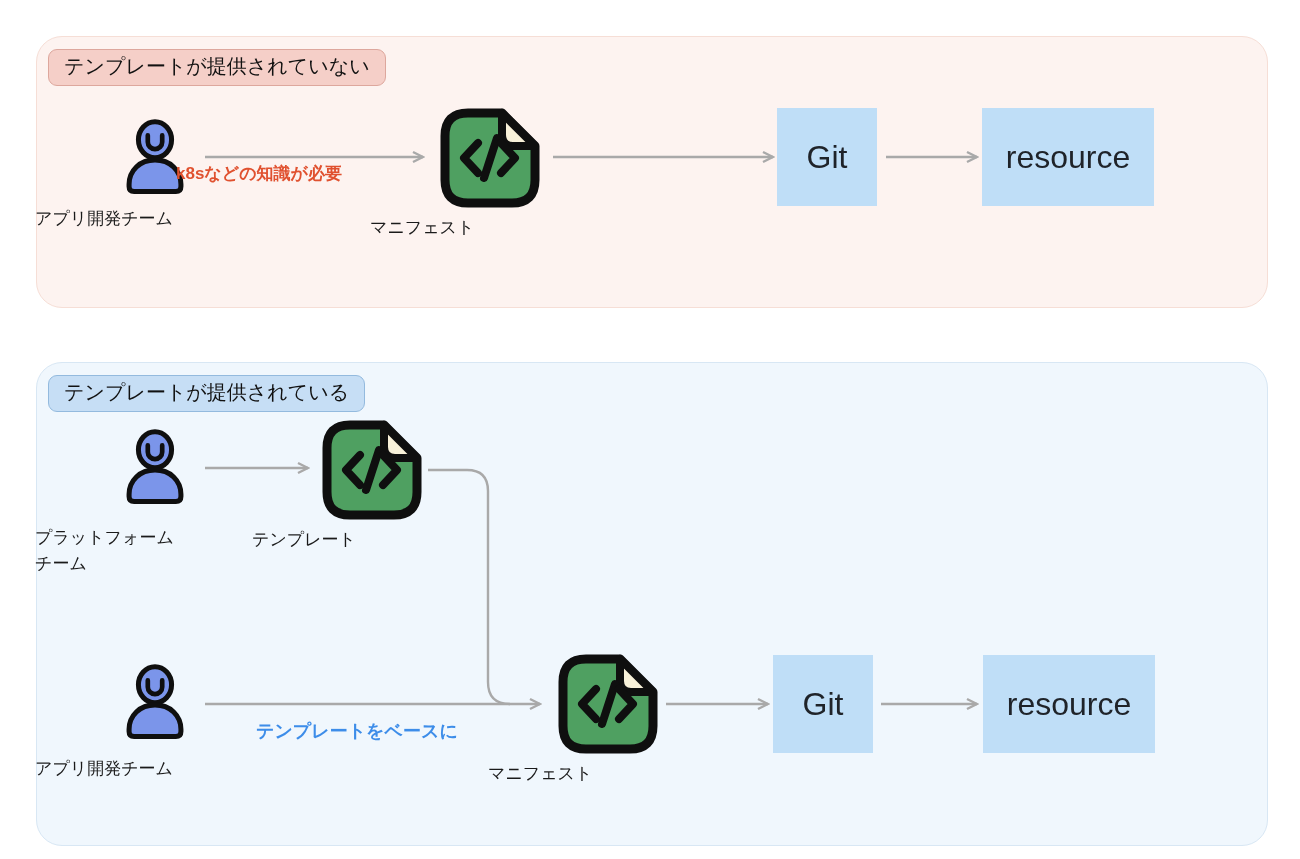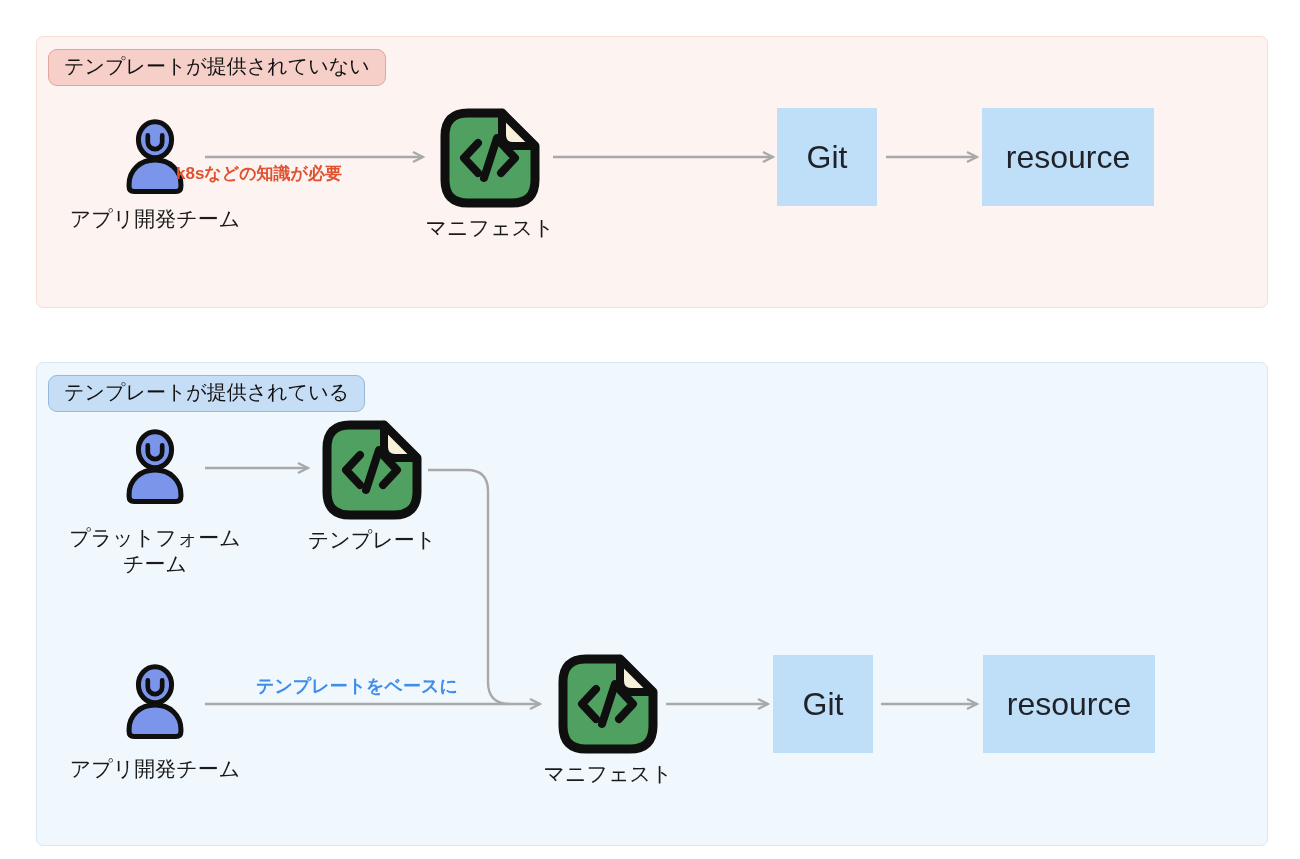--- a/index.html
+++ b/index.html
@@ -2,33 +2,33 @@
 <html style="--page-bg: #ffffff; --panel1-bg: #fdf3f0; --panel1-border: #f6ded6; --badge1-bg: #f5cfc8; --badge1-border: #dda79d; --panel2-bg: #f0f7fd; --panel2-border: #d8e7f4; --badge2-bg: #c6def5; --badge2-border: #93bade; --person-fill: #7b95ea; --icon-stroke: #0f0f0f; --doc-fill: #4fa061; --doc-fold: #f8f1d9; --node-box-bg: #bfdef7; --node-text: #1f2329; --arrow: #a9a9a9; --label: #1a1a1a; --warn-text: #e0512f; --info-text: #3d8de9;"><head>
 <meta charset="utf-8">
 <style>
   html,body{margin:0;padding:0;background:#fff;}
   .stage{
     position:relative;width:1300px;height:859px;overflow:hidden;
     background:var(--page-bg,#fff);
     font-family:"Liberation Sans","DejaVu Sans",sans-serif;
     color:var(--label,#1a1a1a);
   }
-  .panel{position:absolute;left:36px;width:1230px;border-radius:7px;border:1.5px solid;}
+  .panel{position:absolute;left:36px;width:1230px;border-radius:26px;border:1.5px solid;}
   .panel.p1{top:36px;height:270px;background:var(--panel1-bg);border-color:var(--panel1-border);}
   .panel.p2{top:342px;height:482px;background:var(--panel2-bg);border-color:var(--panel2-border);margin-top:20px;}
   .badge{
     position:absolute;left:11px;top:12px;display:inline-block;
     padding:3px 15px 5px 15px;font-size:20px;border-radius:9px;border:1.5px solid;
     color:#111;white-space:nowrap;
   }
   .badge.b1{background:var(--badge1-bg);border-color:var(--badge1-border);}
   .badge.b2{background:var(--badge2-bg);border-color:var(--badge2-border);}
   .abs{position:absolute;}
   .label{
-    position:absolute;width:240px;text-align:center;font-size:21px;
+    position:absolute;width:240px;font-size:17px;
     color:var(--label,#1a1a1a);line-height:26px;white-space:nowrap;
   }
   .node{
     position:absolute;background:var(--node-box-bg);border-radius:0;
     display:flex;align-items:center;justify-content:center;
     font-size:32px;color:var(--node-text);
   }
   .annot{position:absolute;width:240px;text-align:left;font-weight:bold;}
   .annot.red{color:var(--warn-text);font-size:17px;}
   .annot.blue{color:var(--info-text);font-size:18px;line-height:28px;}
@@ -112,21 +112,21 @@
   </svg>
   <div class="label" style="left:252px;top:527px;">テンプレート</div>
 
   <svg class="abs" style="left:119px;top:664px;" width="72" height="76" viewBox="0 0 100 104">
     <ellipse class="person-fill" cx="50" cy="28" rx="23" ry="25" stroke-width="7"></ellipse>
     <path class="person-stroke" d="M40 22 L40 31 A10 10 0 0 0 60 31 L60 22" stroke-width="6.5" stroke-linecap="round"></path>
     <path class="person-fill" d="M50 56 C29 56 14 71 14 90 L14 93 Q14 100 21 100 L79 100 Q86 100 86 93 L86 90 C86 71 71 56 50 56 Z" stroke-width="7" stroke-linejoin="round"></path>
   </svg>
   <div class="label" style="left:35px;top:756px;">アプリ開発チーム</div>
 
-  <div class="annot blue" style="left:256px;top:672px;">
+  <div class="annot blue" style="left:256px;top:717px;">
     <div>テンプレートをベースに</div>
   </div>
 
   <svg class="abs" style="left:558px;top:654px;" width="100" height="100" viewBox="0 0 100 100">
     <path class="doc-body" d="M62 5 L28 5 Q5 5 5 28 L5 72 Q5 95 28 95 L72 95 Q95 95 95 72 L95 38 Z" stroke-width="9" stroke-linejoin="round"></path>
     <path class="doc-fold" d="M62 5 L62 27 Q62 38 73 38 L95 38 Z" stroke-width="8" stroke-linejoin="round"></path>
     <path class="doc-code" d="M38 35 L24 50 L38 65" stroke-width="8" stroke-linecap="round" stroke-linejoin="round"></path>
     <path class="doc-code" d="M57 30 L44 70" stroke-width="8" stroke-linecap="round"></path>
     <path class="doc-code" d="M61 35 L75 50 L61 65" stroke-width="8" stroke-linecap="round" stroke-linejoin="round"></path>
   </svg>

